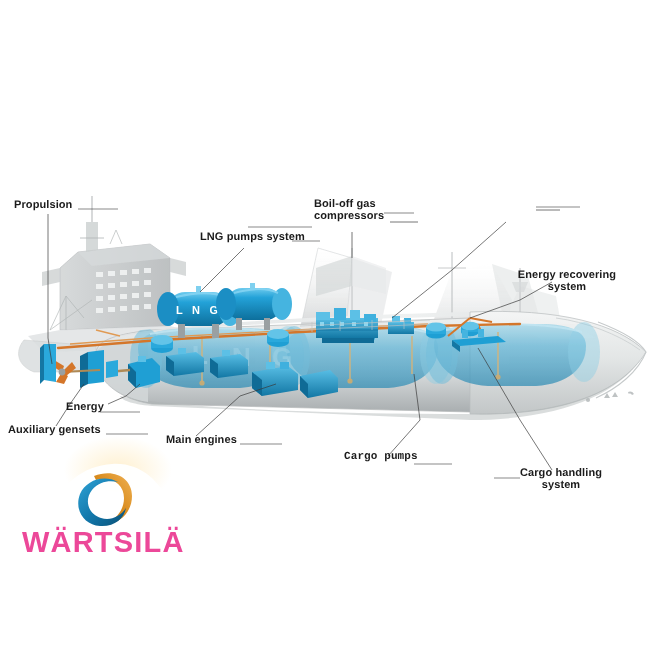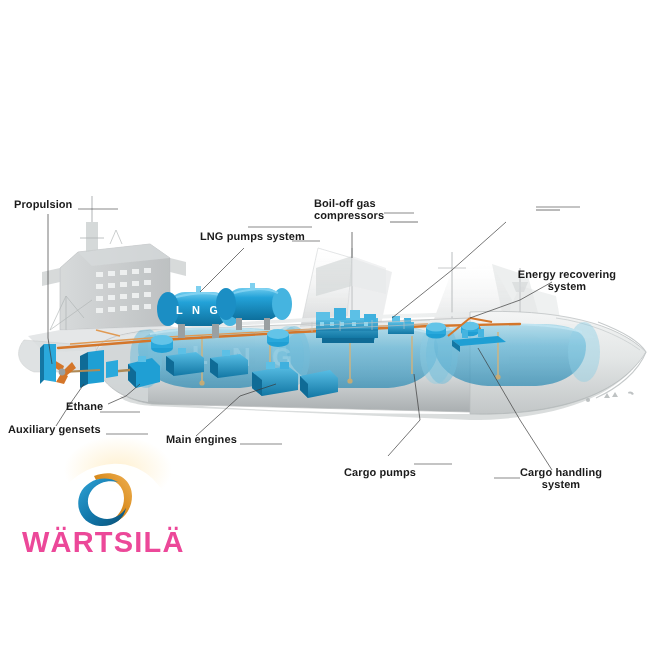--- a/index.html
+++ b/index.html
@@ -495,27 +495,27 @@
 
   <div class="callout lft" style="left:200px; top:232px;">LNG pumps system</div>
 
   <div class="callout lft" style="left:314px; top:199px;">Boil-off gas
 compressors</div>
 
 
   <div class="callout ctr" style="left:506px; top:254px; width:122px;margin-top:16px;">Energy recovering
 system</div>
 
-  <div class="callout lft" style="left:66px; top:402px;">Ethane</div>
+  <div class="callout lft" style="left:66px; top:402px;">Energy</div>
 
   <div class="callout lft" style="left:8px; top:425px;">Auxiliary gensets</div>
 
   <div class="callout lft" style="left:166px; top:435px;text-align:right;">Main engines</div>
 
-  <div class="callout lft" style="left:344px; top:468px;">Cargo pumps</div>
+  <div class="callout lft" style="left:344px; top:452px;font-family:Liberation Mono, monospace;">Cargo pumps</div>
 
   <div class="callout ctr" style="left:506px; top:468px; width:110px;">Cargo handling
 system</div>
 
   <div id="logo">
     <svg class="mark" viewBox="0 0 62 58">
       <defs>
         <linearGradient id="blueSwoosh" x1="0" y1="0" x2="1" y2="1">
           <stop offset="0%" stop-color="#2ea3d6"></stop>
           <stop offset="55%" stop-color="#1175a8"></stop>

